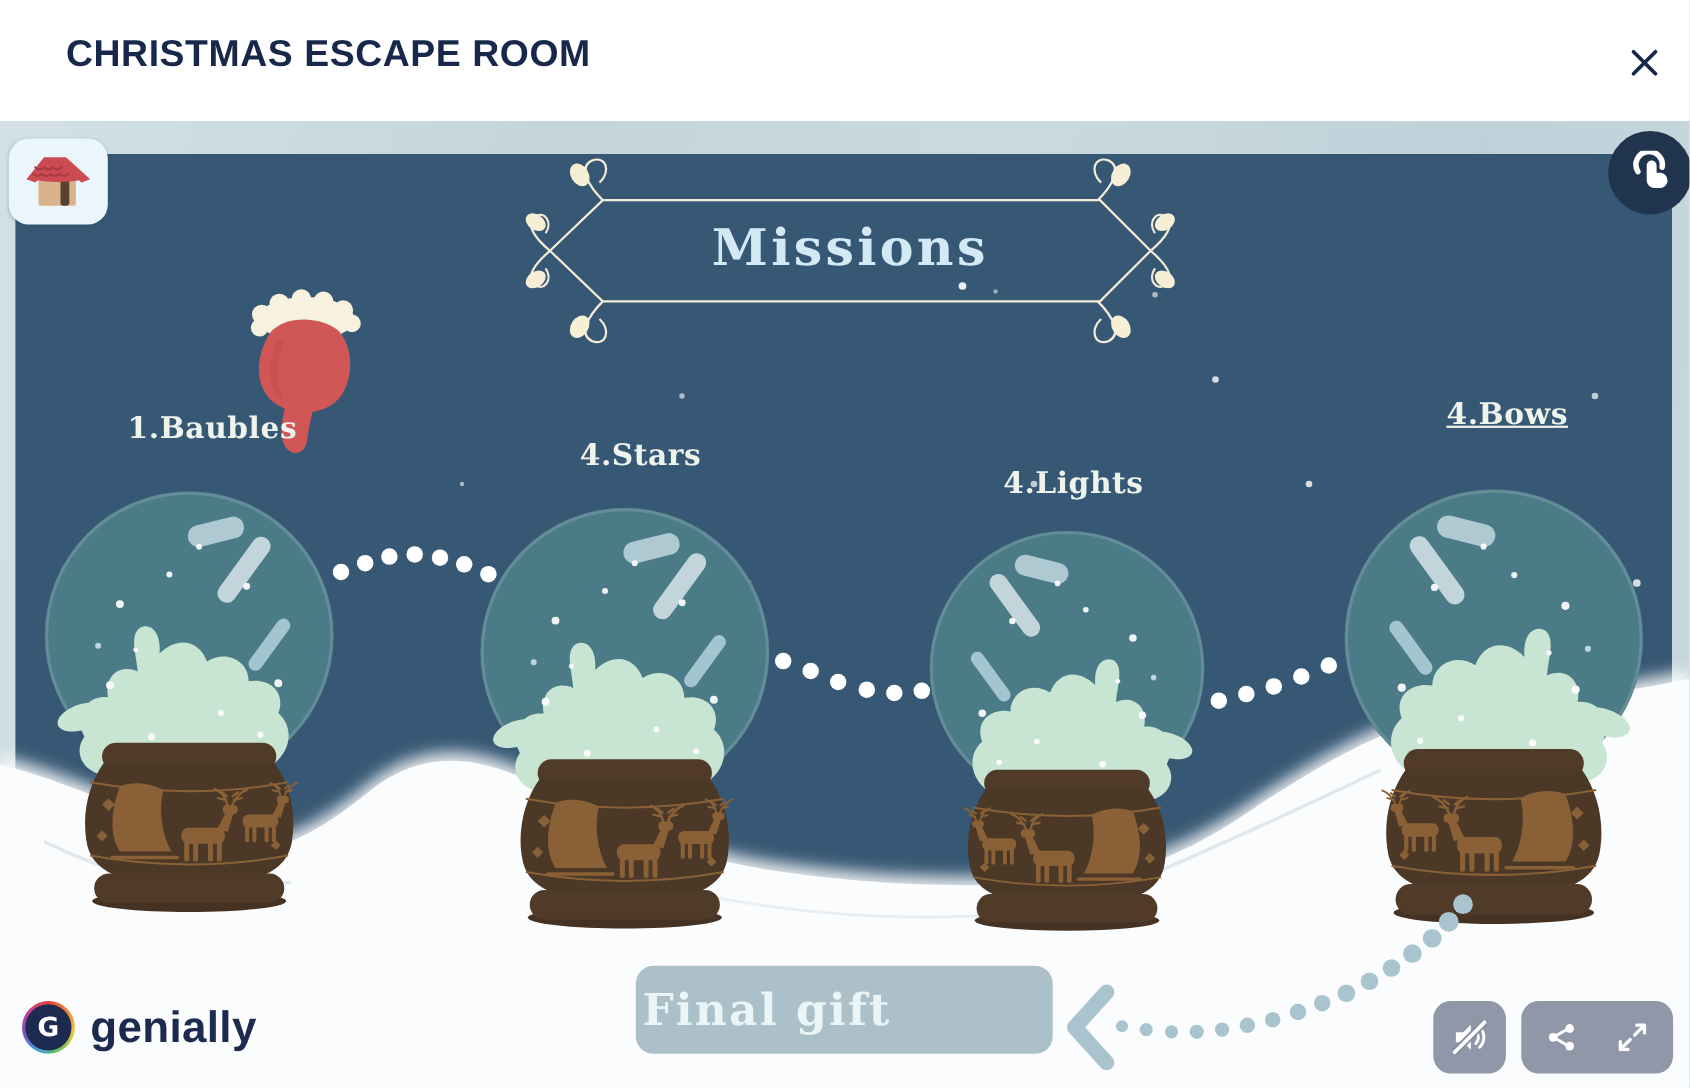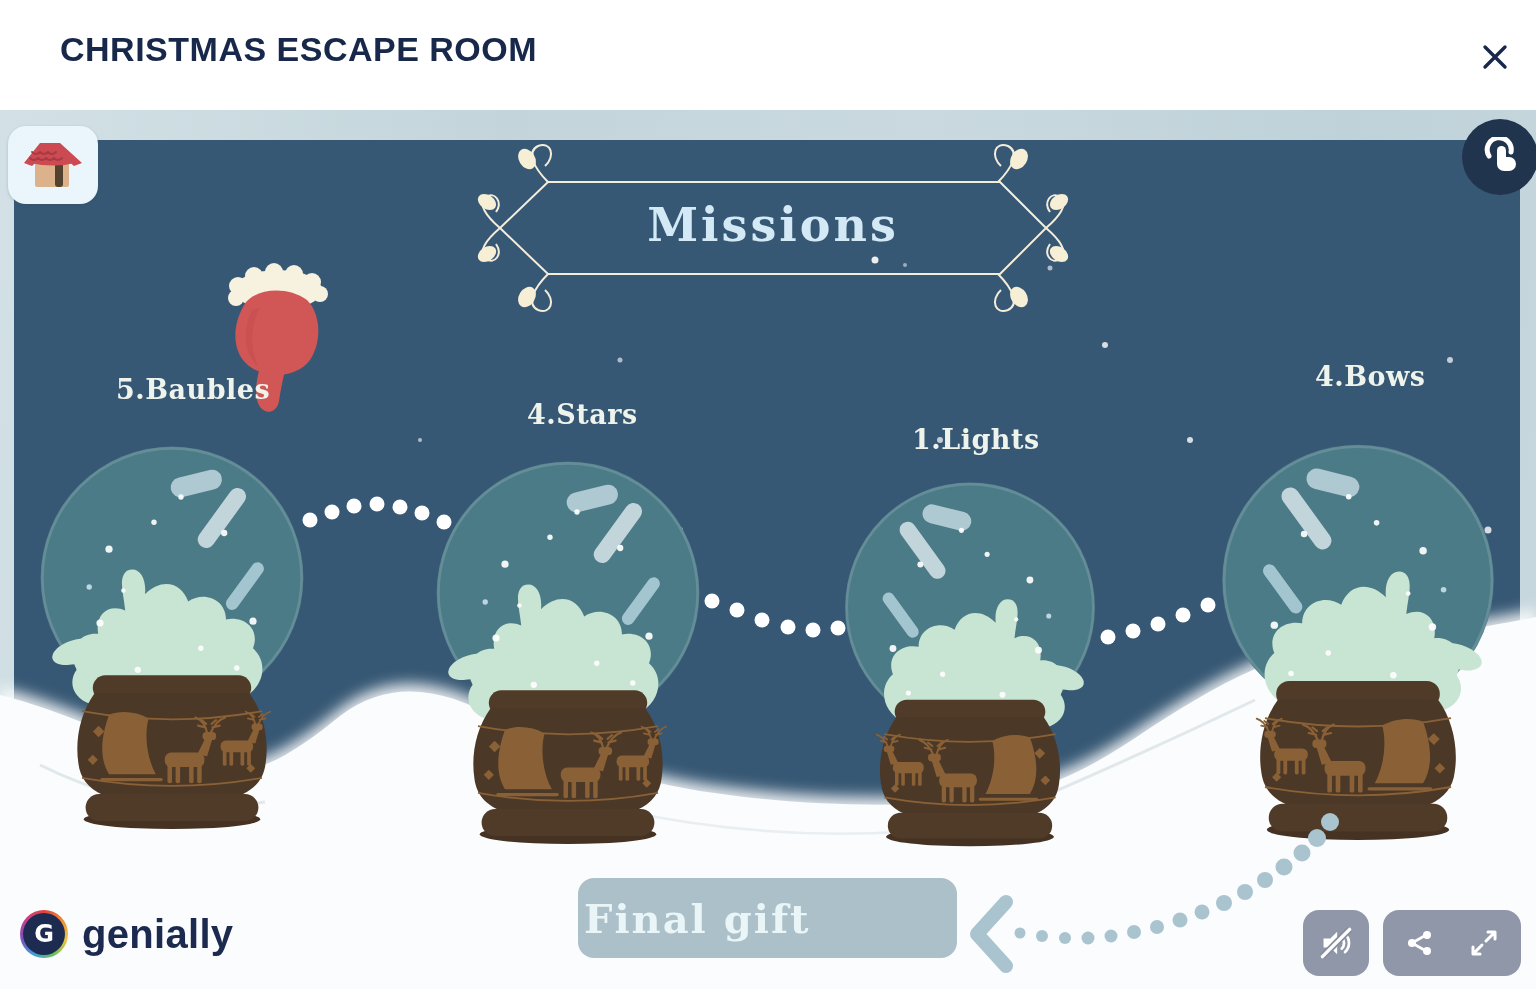--- a/index.html
+++ b/index.html
@@ -18,21 +18,21 @@
   svg.layer{position:absolute;left:0;top:0;width:1536px;height:879px;}
   
   .banner-title{position:absolute;left:573px;top:88px;width:400px;text-align:center;
                 font-family:"DejaVu Serif",serif;font-weight:bold;font-size:46px;
                 letter-spacing:3px;color:#d3e9f5;}
   .mission-label{position:absolute;font-family:"DejaVu Serif",serif;font-weight:600;
                  font-size:27px;color:#eef3ec;letter-spacing:.5px;}
   .label-1{left:116px;top:264px;}
   .label-2{left:527px;top:289px;}
   .label-3{left:912px;top:314px;}
-  .label-4{left:1315px;top:251px;}
+  .label-4{left:1315px;top:251px;text-decoration:underline;}
   
   .home-btn{position:absolute;left:8px;top:16px;width:90px;height:78px;border-radius:18px;
             background:#eaf6fb;display:flex;align-items:center;justify-content:center;
             border:none;cursor:pointer;box-shadow:0 1px 3px rgba(40,70,90,.25);}
   .touch-btn{position:absolute;left:1462px;top:9px;width:76px;height:76px;border-radius:50%;
              background:#20344e;display:flex;align-items:center;justify-content:center;
              border:none;cursor:pointer;}
   .final-gift{position:absolute;left:578px;top:768px;width:379px;height:80px;border-radius:16px;
               background:#abc0c8;border:none;cursor:pointer;display:flex;align-items:center;
               justify-content:flex-start;}
@@ -258,23 +258,23 @@
             <circle cx="1265" cy="770" r="8"></circle>
           <circle cx="1284" cy="757" r="8.5"></circle>
             <circle cx="1302" cy="743" r="8.5"></circle>
             <circle cx="1317" cy="728" r="9"></circle>
           <circle cx="1330" cy="712" r="9"></circle>
         </g>
       </g>
     </svg>
 
     <div class="banner-title">Missions</div>
-    <div class="mission-label label-1">5.Baubles</div>
+    <div class="mission-label label-1">1.Baubles</div>
     <div class="mission-label label-2">4.Stars</div>
-    <div class="mission-label label-3">1.Lights</div>
+    <div class="mission-label label-3">4.Lights</div>
     <div class="mission-label label-4">4.Bows</div>
 
     <button class="home-btn">
       <svg width="62" height="52" viewBox="0 0 62 52">
         <rect x="13" y="20" width="34" height="28" rx="2" fill="#dcb28c"></rect>
         <rect x="33" y="22" width="8" height="26" rx="3" fill="#54412e"></rect>
         <path d="M2,24 L18,4 H38 L60,24 L52,27 L31,8 L10,27 Z" fill="#cc4b52"></path>
         <path d="M4,23 L19,6 H37 L58,23 Q31,30 4,23 Z" fill="#cc4b52"></path>
         <path d="M10,13 q4,4 8,0 q4,4 8,0 q4,4 8,0 M8,19 q4,4 8,0 q4,4 8,0 q4,4 8,0 q4,4 8,0" stroke="#a83a42" stroke-width="1.8" fill="none" stroke-linecap="round"></path>
       </svg>

